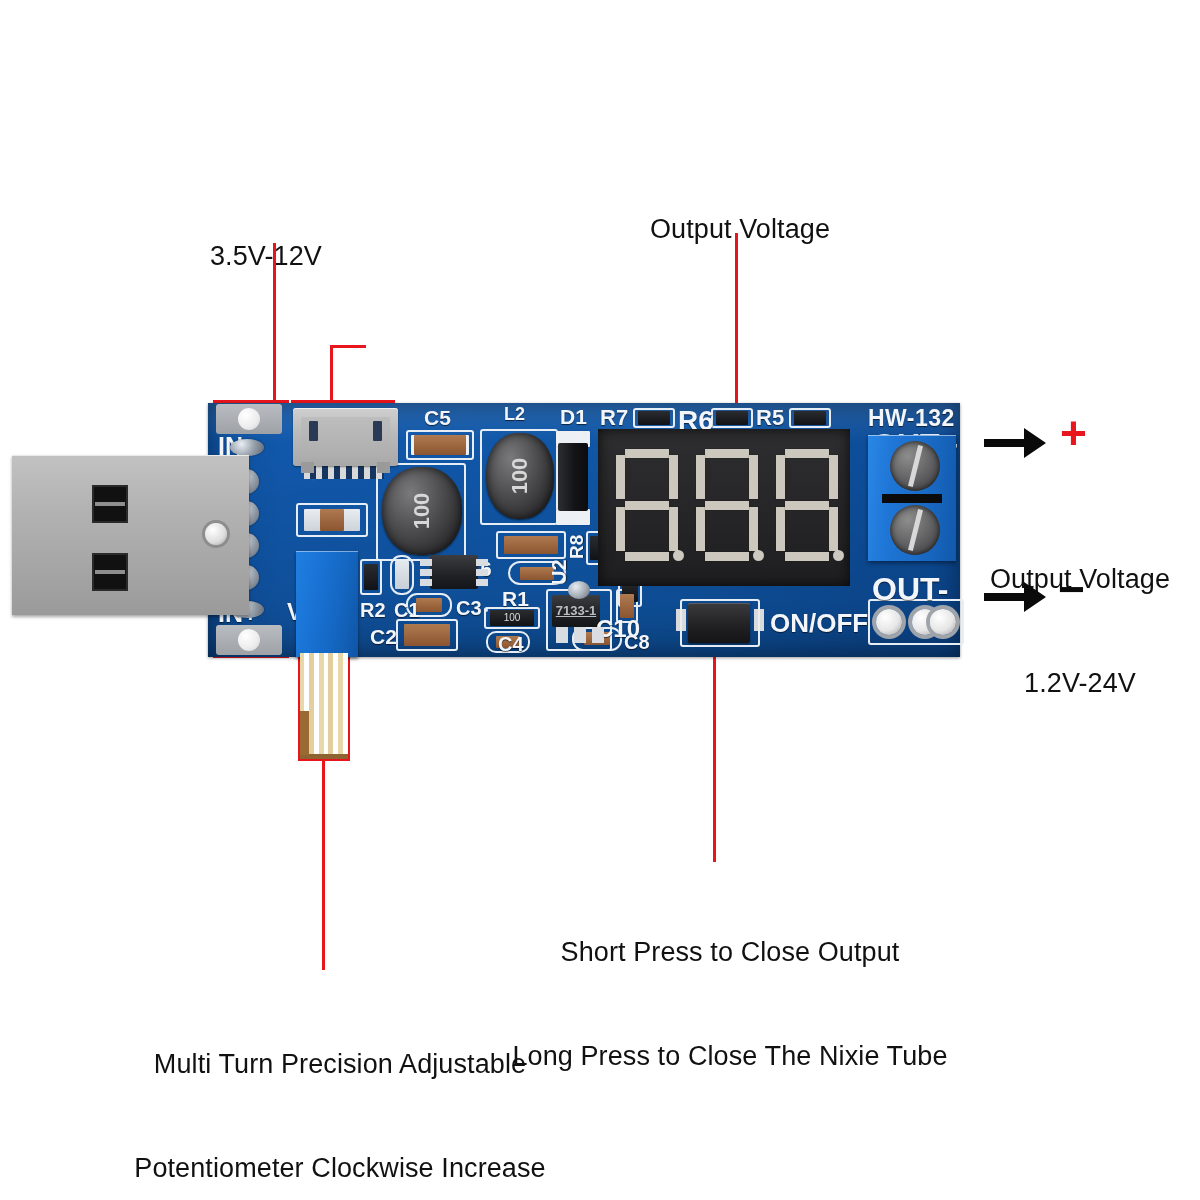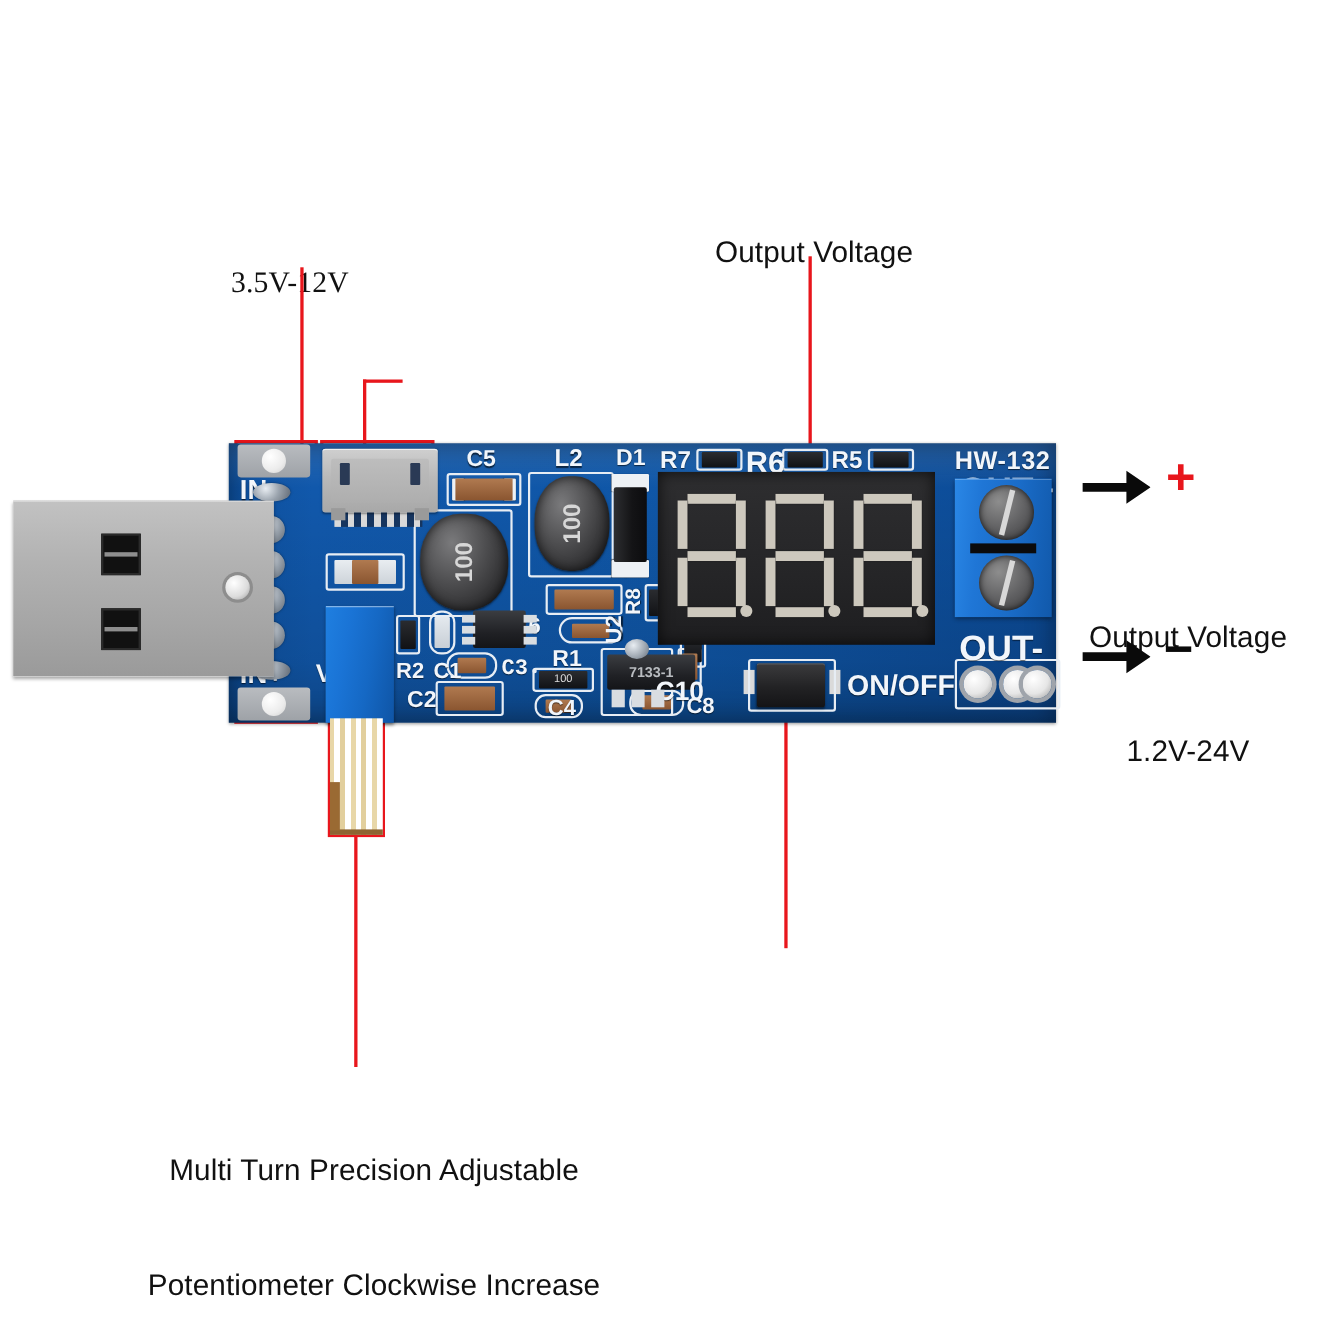--- a/index.html
+++ b/index.html
@@ -156,36 +156,40 @@
   
   .arrow{position:absolute;z-index:3;}
   .pm{position:absolute;font-size:46px;font-weight:bold;line-height:1;z-index:3;}
 </style>
 </head>
 <body>
 
 <div id="stage">
 
   <div class="callout c-left" id="t-bonding" style="left:148px;top:170px;">
-    <div style="padding-left:62px;font-family:Liberation Serif, serif;">3.5V-12V</div>
+    <div style="padding-left:62px;">3.5V-12V</div>
   </div>
 
   <div class="callout c-left" id="t-microusb" style="left:372px;top:330px;">
     <div>Micro USB 5.0V Input</div>
   </div>
 
   <div class="callout c-center" id="t-nixie" style="left:560px;top:143px;width:360px;">
     <div>Output Voltage</div>
   </div>
 
   <div class="callout c-center" id="t-output" style="left:960px;top:493px;width:240px;">
     <div>Output Voltage</div>
     <div>1.2V-24V</div>
   </div>
 
+  <div class="callout c-center" id="t-button" style="left:430px;top:866px;width:600px;">
+    <div>Short Press to Close Output</div>
+    <div>Long Press to Close The Nixie Tube</div>
+  </div>
 
   <div class="callout c-center" id="t-pot" style="left:40px;top:978px;width:600px;">
     <div>Multi Turn Precision Adjustable</div>
     <div>Potentiometer Clockwise Increase</div>
     
   </div>
 
   <div class="lead v" style="left:273px;top:243px;height:183px;"></div>
   <div class="lead v" style="left:273px;top:426px;height:210px;"></div>
   <div class="lead h" style="left:218px;top:424px;width:58px;"></div>
@@ -243,21 +247,21 @@
     <div class="outline" style="left:88px;top:100px;width:72px;height:34px;"></div>
     <div class="smd" style="left:96px;top:106px;width:56px;height:22px;background:linear-gradient(180deg,#e9edf1,#cdd3d9);"></div>
     <div class="smd" style="left:112px;top:106px;width:24px;height:22px;background:linear-gradient(180deg,#b07a50,#8a5530);"></div>
 
     <div class="silk" style="left:216px;top:3px;font-size:21px;">C5</div>
     <div class="outline" style="left:198px;top:27px;width:68px;height:30px;"></div>
     <div class="smd cap-tan" style="left:206px;top:32px;width:52px;height:20px;"></div>
     <div class="pad" style="left:203px;top:32px;width:11px;height:20px;"></div>
     <div class="pad" style="left:250px;top:32px;width:11px;height:20px;"></div>
 
-    <div class="silk" style="left:296px;top:1px;font-size:22px;">L2</div>
+    <div class="silk" style="left:296px;top:1px;font-size:18px;">L2</div>
     <div class="outline" style="left:272px;top:26px;width:78px;height:96px;"></div>
     <div class="ind" style="left:278px;top:30px;width:68px;height:86px;font-size:22px;line-height:86px;">
       <span>100</span>
     </div>
 
     <div class="outline" style="left:168px;top:60px;width:90px;height:98px;"></div>
     <div class="ind" style="left:174px;top:64px;width:80px;height:88px;font-size:22px;line-height:88px;">
       <span>100</span>
     </div>
 
@@ -290,42 +294,42 @@
     <div class="smd" style="left:187px;top:158px;width:14px;height:28px;background:linear-gradient(180deg,#e4e9ee,#c8cfd6);"></div>
 
     <div class="ic" style="left:222px;top:152px;width:48px;height:34px;font-size:11px;line-height:34px;"></div>
     <div class="icpin" style="left:212px;top:156px;width:12px;height:7px;z-index:7;"></div>
     <div class="icpin" style="left:212px;top:166px;width:12px;height:7px;z-index:7;"></div>
     <div class="icpin" style="left:212px;top:176px;width:12px;height:7px;z-index:7;"></div>
     <div class="icpin" style="left:268px;top:156px;width:12px;height:7px;z-index:7;"></div>
     <div class="icpin" style="left:268px;top:166px;width:12px;height:7px;z-index:7;"></div>
     <div class="icpin" style="left:268px;top:176px;width:12px;height:7px;z-index:7;"></div>
 
-    <div class="silk" style="left:248px;top:194px;font-size:20px;font-family:Liberation Mono, monospace;">C3</div>
+    <div class="silk" style="left:248px;top:194px;font-size:20px;">C3</div>
     <div class="outline" style="left:198px;top:190px;width:46px;height:24px;border-radius:11px;"></div>
     <div class="smd cap-tan" style="left:208px;top:195px;width:26px;height:14px;"></div>
 
     <div class="silk" style="left:162px;top:222px;font-size:21px;">C2</div>
     <div class="outline" style="left:188px;top:216px;width:62px;height:32px;"></div>
     <div class="smd cap-tan" style="left:196px;top:221px;width:46px;height:22px;"></div>
 
     <div class="silk" style="left:294px;top:184px;font-size:21px;">R1</div>
     <div class="outline" style="left:276px;top:204px;width:56px;height:22px;"></div>
     <div class="smd res-blk" style="left:282px;top:207px;width:44px;height:16px;color:#ddd;font-size:10px;text-align:center;line-height:16px;">
       <span>100</span>
     </div>
 
     <div class="silk" style="left:290px;top:230px;font-size:20px;">C4</div>
     <div class="outline" style="left:276px;top:205px;width:0;height:0;"></div>
     <div class="outline" style="left:278px;top:228px;width:44px;height:22px;border-radius:10px;"></div>
     <div class="smd cap-tan" style="left:288px;top:233px;width:24px;height:12px;"></div>
 
     <div class="silk" style="left:340px;top:182px;font-size:20px;transform:rotate(-90deg);transform-origin:left top;">U2</div>
     <div class="outline" style="left:338px;top:186px;width:66px;height:62px;"></div>
-    <div class="ic" style="left:344px;top:192px;width:80px;height:32px;font-size:13px;line-height:32px;">
+    <div class="ic" style="left:344px;top:192px;width:48px;height:32px;font-size:13px;line-height:32px;text-decoration:underline;">
       <span>7133-1</span>
     </div>
     <div class="icpin" style="left:348px;top:224px;width:12px;height:16px;z-index:7;"></div>
     <div class="icpin" style="left:366px;top:224px;width:12px;height:16px;z-index:7;"></div>
     <div class="icpin" style="left:384px;top:224px;width:12px;height:16px;z-index:7;"></div>
     <div class="smd" style="left:360px;top:178px;width:22px;height:18px;border-radius:50%;background:radial-gradient(circle at 36% 32%,#e8edf2,#9aa3ad 60%,#636b76);z-index:7;"></div>
 
     <div class="silk" style="left:388px;top:212px;font-size:24px;">C10</div>
     <div class="outline" style="left:408px;top:186px;width:22px;height:34px;"></div>
     <div class="smd cap-tan" style="left:412px;top:191px;width:14px;height:24px;"></div>

